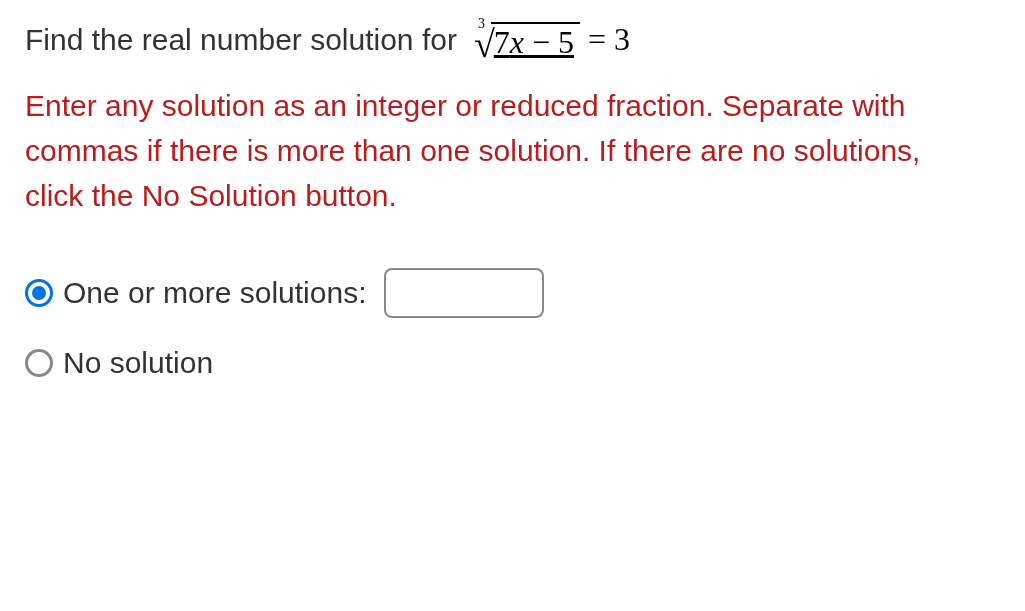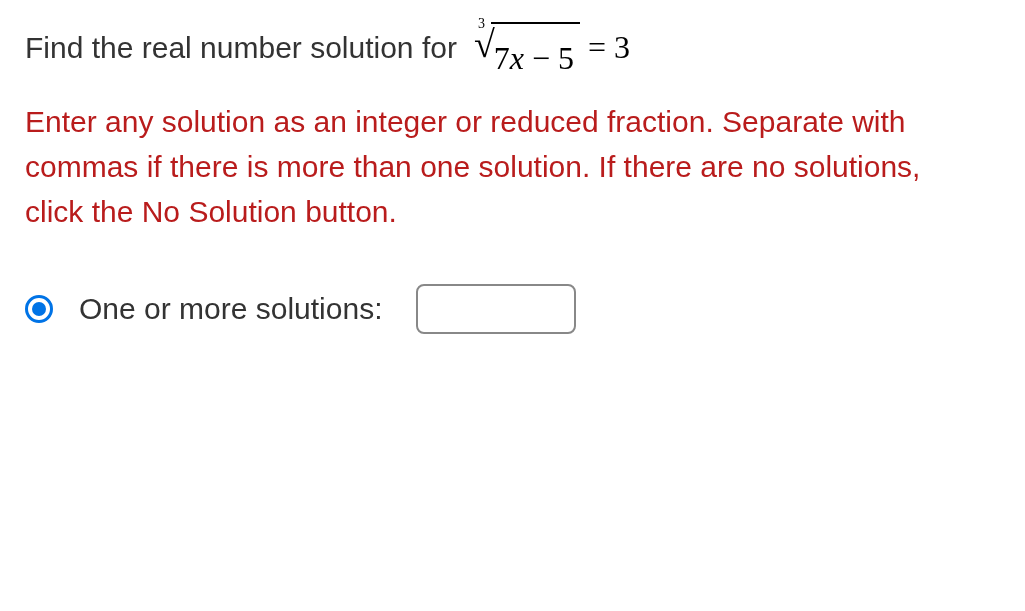--- a/index.html
+++ b/index.html
@@ -46,25 +46,26 @@
       font-family: 'Times New Roman', serif;
     }
     .radical-sign {
       font-size: 38px;
       line-height: 1;
       position: relative;
       top: 5px;
     }
     .radicand {
       border-top: 2px solid #000;
-      padding: 16px 6px 0 3px;
+      padding: 0 6px 0 3px;
       margin-left: -4px;
       font-style: italic;
       position: relative;
       top: 2px;
+      text-decoration: underline;
     }
     .radicand .var {
       font-style: italic;
     }
     .radicand .num {
       font-style: normal;
     }
     .equals-part {
       margin-left: 8px;
       font-style: normal;
@@ -76,21 +77,21 @@
       max-width: 920px;
     }
     .options {
       display: flex;
       flex-direction: column;
       gap: 28px;
     }
     .option-row {
       display: flex;
       align-items: center;
-      gap: 26px;
+      gap: 10px;
     }
     .radio {
       width: 28px;
       height: 28px;
       border-radius: 50%;
       border: 3px solid #888;
       display: inline-flex;
       align-items: center;
       justify-content: center;
       flex-shrink: 0;
@@ -143,13 +144,17 @@
 <div class="instructions">Enter any solution as an integer or reduced fraction. Separate with commas if there is more than one solution. If there are no solutions, click the No Solution button.</div>
 
 <div class="options">
   <div class="option-row">
     <span class="radio selected">
       <span class="radio-dot"></span>
     </span>
     <span class="option-label">One or more solutions:</span>
     <input type="text" class="answer-input" value="" style="">
   </div>
+  <div class="option-row">
+    <span class="radio"></span>
+    <span class="option-label">No solution</span>
+  </div>
 </div>
 
 </body></html>

